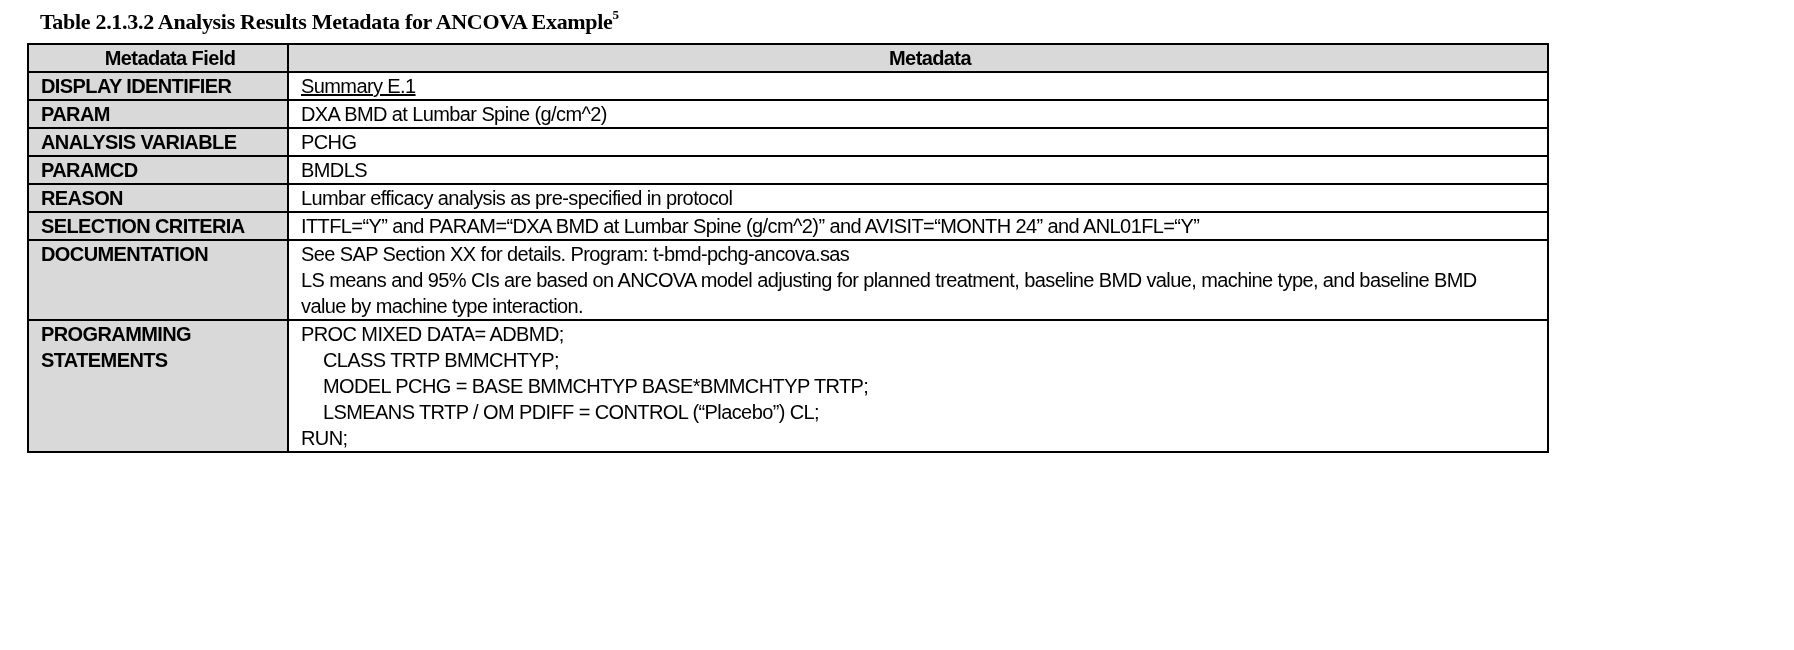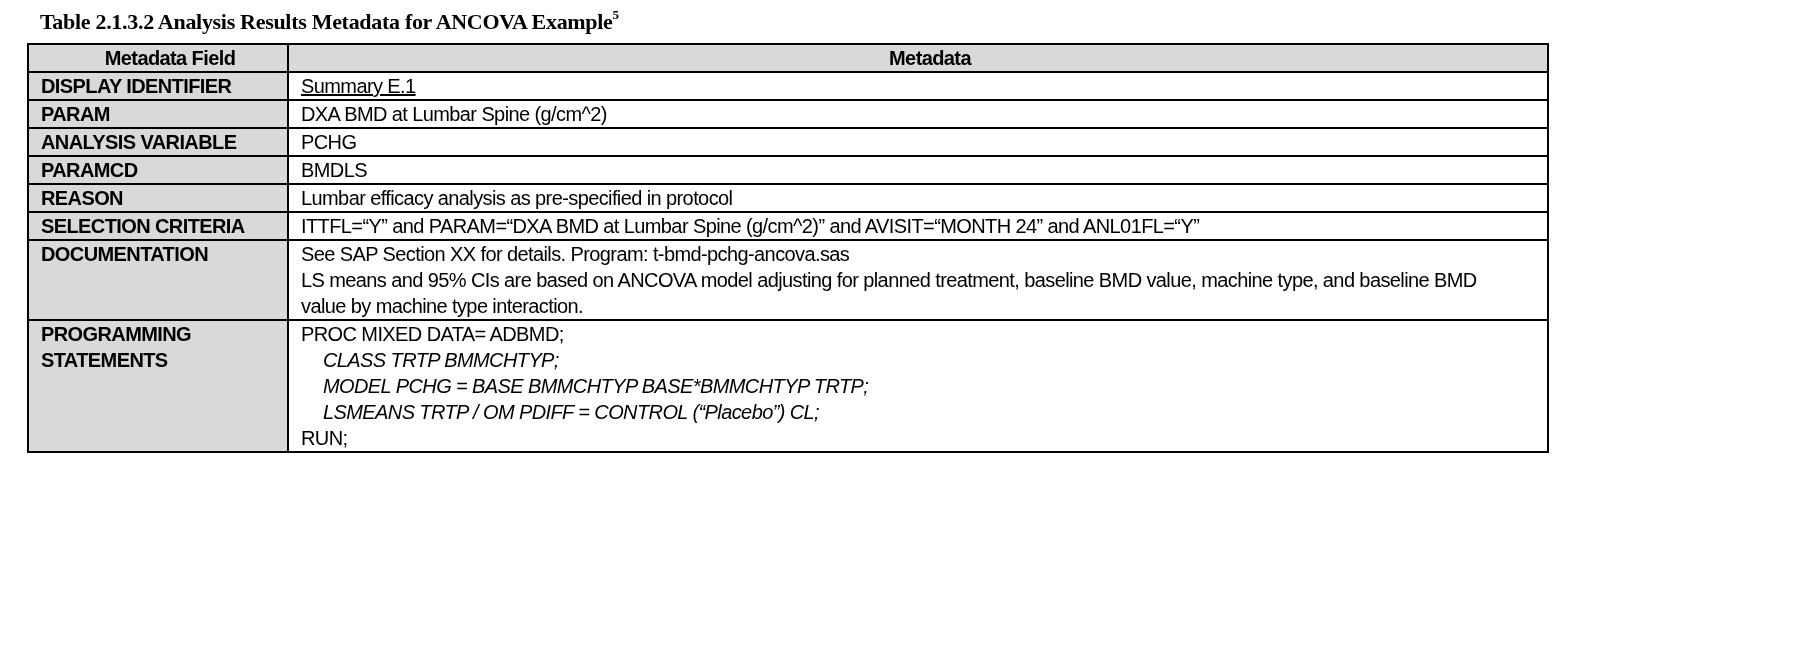--- a/index.html
+++ b/index.html
@@ -61,21 +61,21 @@
   td.field {
     background: #d9d9d9;
     font-weight: bold;
   }
   td.val {
     background: #ffffff;
   }
   tr.r1 td { height: 26px; padding-left: 12px; }
   .ul { text-decoration: underline; margin-top: 16px; }
   .line { display: block; white-space: nowrap; }
-  .indent { padding-left: 22px; font-style: italic; }
+  .indent { padding-left: 22px; }
   td.val.multi { padding-top: 0; padding-bottom: 0; }
 </style>
 </head>
 <body>
 
 <div class="page">
   <div class="caption"><span>Table 2.1.3.2 Analysis Results Metadata for ANCOVA Example</span><sup>5</sup></div>
 
   <table class="meta">
     <colgroup>

